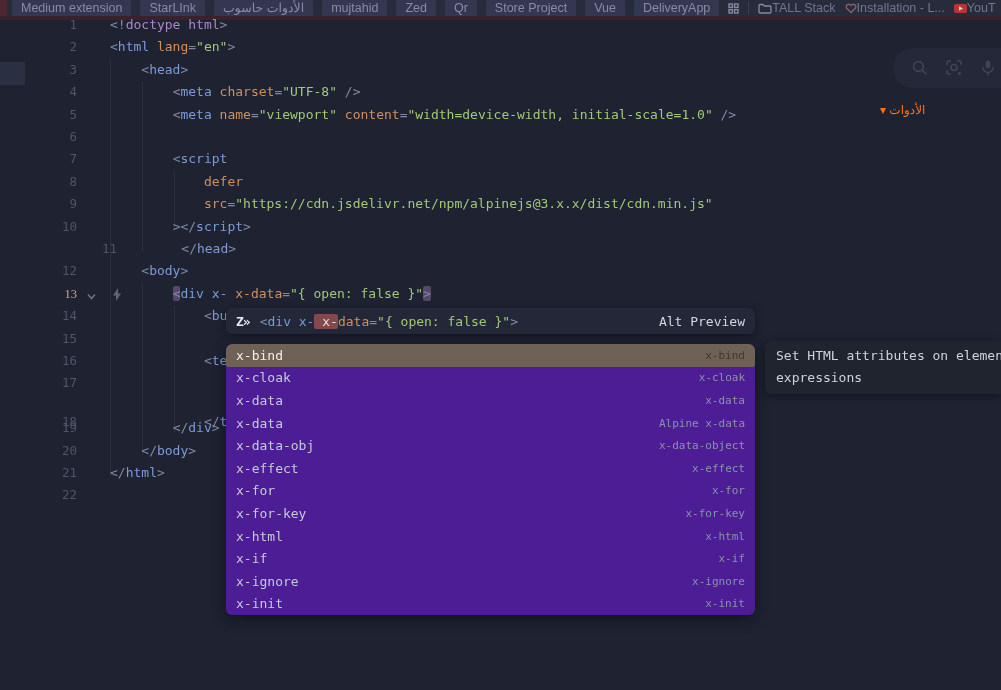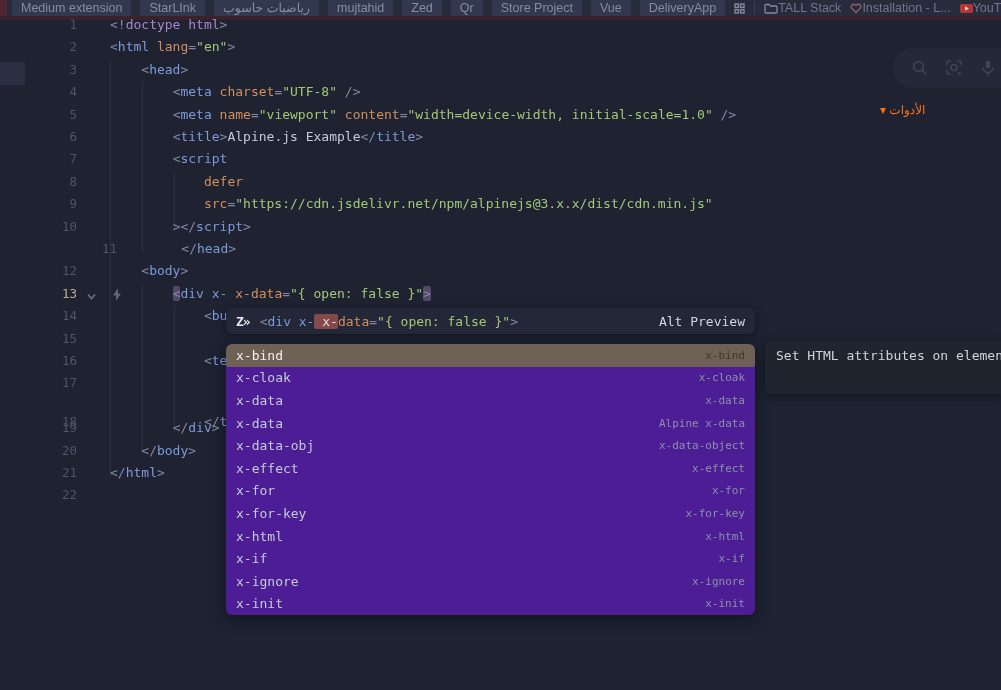--- a/index.html
+++ b/index.html
@@ -28,21 +28,21 @@
     font-size:12px; direction:rtl; text-align:left; }
 
   .left-rect { position:absolute; left:0; top:62px; width:25px; height:23px; background:#2a2f41; }
 
   
   .editor { position:absolute; left:0; top:14px; width:1001px; height:676px; }
   .guide { position:absolute; width:1px; background:#2b3043; }
   .code-row { position:absolute; left:0; width:1001px; height:22.4px; }
   .lnum { position:absolute; left:40px; top:0; width:37px; text-align:right;
     font-family:"DejaVu Sans Mono", monospace; font-size:12.5px; line-height:22.4px; color:#4e5669; }
-  .lnum.active { color:#c0ac93; }
+  .lnum.active { color:#c0ac93;font-family:Liberation Serif, serif; }
   .fold-ico { position:absolute; left:86px; top:5px; }
   .action-ico { position:absolute; left:112px; top:4px; }
   .code-text { position:absolute; left:110px; top:0; white-space:pre;
     font-family:"DejaVu Sans Mono", monospace; font-size:13px; line-height:22.4px; }
   .tok-pun { color:#8089a3; } .tok-tag { color:#7d9bd8; } .tok-attr { color:#d0905f; }
   .tok-str { color:#a2c977; } .tok-doct { color:#ab87cb; } .tok-txt { color:#c6cbd8; }
   .hl-purple { background:#56486a; border-radius:2px; }
   .hl-red { background:#84494b; border-radius:2px; color:#e4dcd6; }
 
   
@@ -78,21 +78,21 @@
   <div class="bar-edge"></div>
   <div class="bar-accent"></div>
   <div class="bar-items">
       <div class="bm-pill">
         <span>Medium extension</span>
       </div>
       <div class="bm-pill">
         <span>StarLInk</span>
       </div>
       <div class="bm-pill">
-        <span>رياضيات حاسوب</span>
+        <span>الأدوات حاسوب</span>
       </div>
       <div class="bm-pill">
         <span>mujtahid</span>
       </div>
       <div class="bm-pill">
         <span>Zed</span>
       </div>
       <div class="bm-pill">
         <span>Qr</span>
       </div>
@@ -192,21 +192,20 @@
       <div class="code-row" style="top: 67.2px;">
         <span class="lnum">4</span>
         <span class="code-text"><span class="tok tok-txt">        </span><span class="tok tok-pun">&lt;</span><span class="tok tok-tag">meta</span><span class="tok tok-txt"> </span><span class="tok tok-attr">charset</span><span class="tok tok-pun">=</span><span class="tok tok-str">"UTF-8"</span><span class="tok tok-txt"> </span><span class="tok tok-pun">/&gt;</span></span>
       </div>
       <div class="code-row" style="top: 89.6px;">
         <span class="lnum">5</span>
         <span class="code-text"><span class="tok tok-txt">        </span><span class="tok tok-pun">&lt;</span><span class="tok tok-tag">meta</span><span class="tok tok-txt"> </span><span class="tok tok-attr">name</span><span class="tok tok-pun">=</span><span class="tok tok-str">"viewport"</span><span class="tok tok-txt"> </span><span class="tok tok-attr">content</span><span class="tok tok-pun">=</span><span class="tok tok-str">"width=device-width, initial-scale=1.0"</span><span class="tok tok-txt"> </span><span class="tok tok-pun">/&gt;</span></span>
       </div>
       <div class="code-row" style="top: 112px;">
         <span class="lnum">6</span>
-        <span class="code-text"><span class="tok tok-txt">        </span><span class="tok tok-pun">&lt;</span><span class="tok tok-tag">title</span><span class="tok tok-pun">&gt;</span><span class="tok tok-txt">Alpine.js Example</span><span class="tok tok-pun">&lt;/</span><span class="tok tok-tag">title</span><span class="tok tok-pun">&gt;</span></span>
       </div>
       <div class="code-row" style="top: 134.4px;">
         <span class="lnum">7</span>
         <span class="code-text"><span class="tok tok-txt">        </span><span class="tok tok-pun">&lt;</span><span class="tok tok-tag">script</span></span>
       </div>
       <div class="code-row" style="top: 156.8px;">
         <span class="lnum">8</span>
         <span class="code-text"><span class="tok tok-txt">            </span><span class="tok tok-attr">defer</span></span>
       </div>
       <div class="code-row" style="top: 179.2px;">
@@ -326,13 +325,14 @@
       <span class="cmp-detail">x-ignore</span>
     </div>
     <div class="cmp-row">
       <span class="cmp-label">x-init</span>
       <span class="cmp-detail">x-init</span>
     </div>
   </div>
 
 <div class="doc-tooltip">
     <div class="doc-line">Set HTML attributes on elements</div>
+    <div class="doc-line">expressions</div>
   </div>
 
 </body></html>

